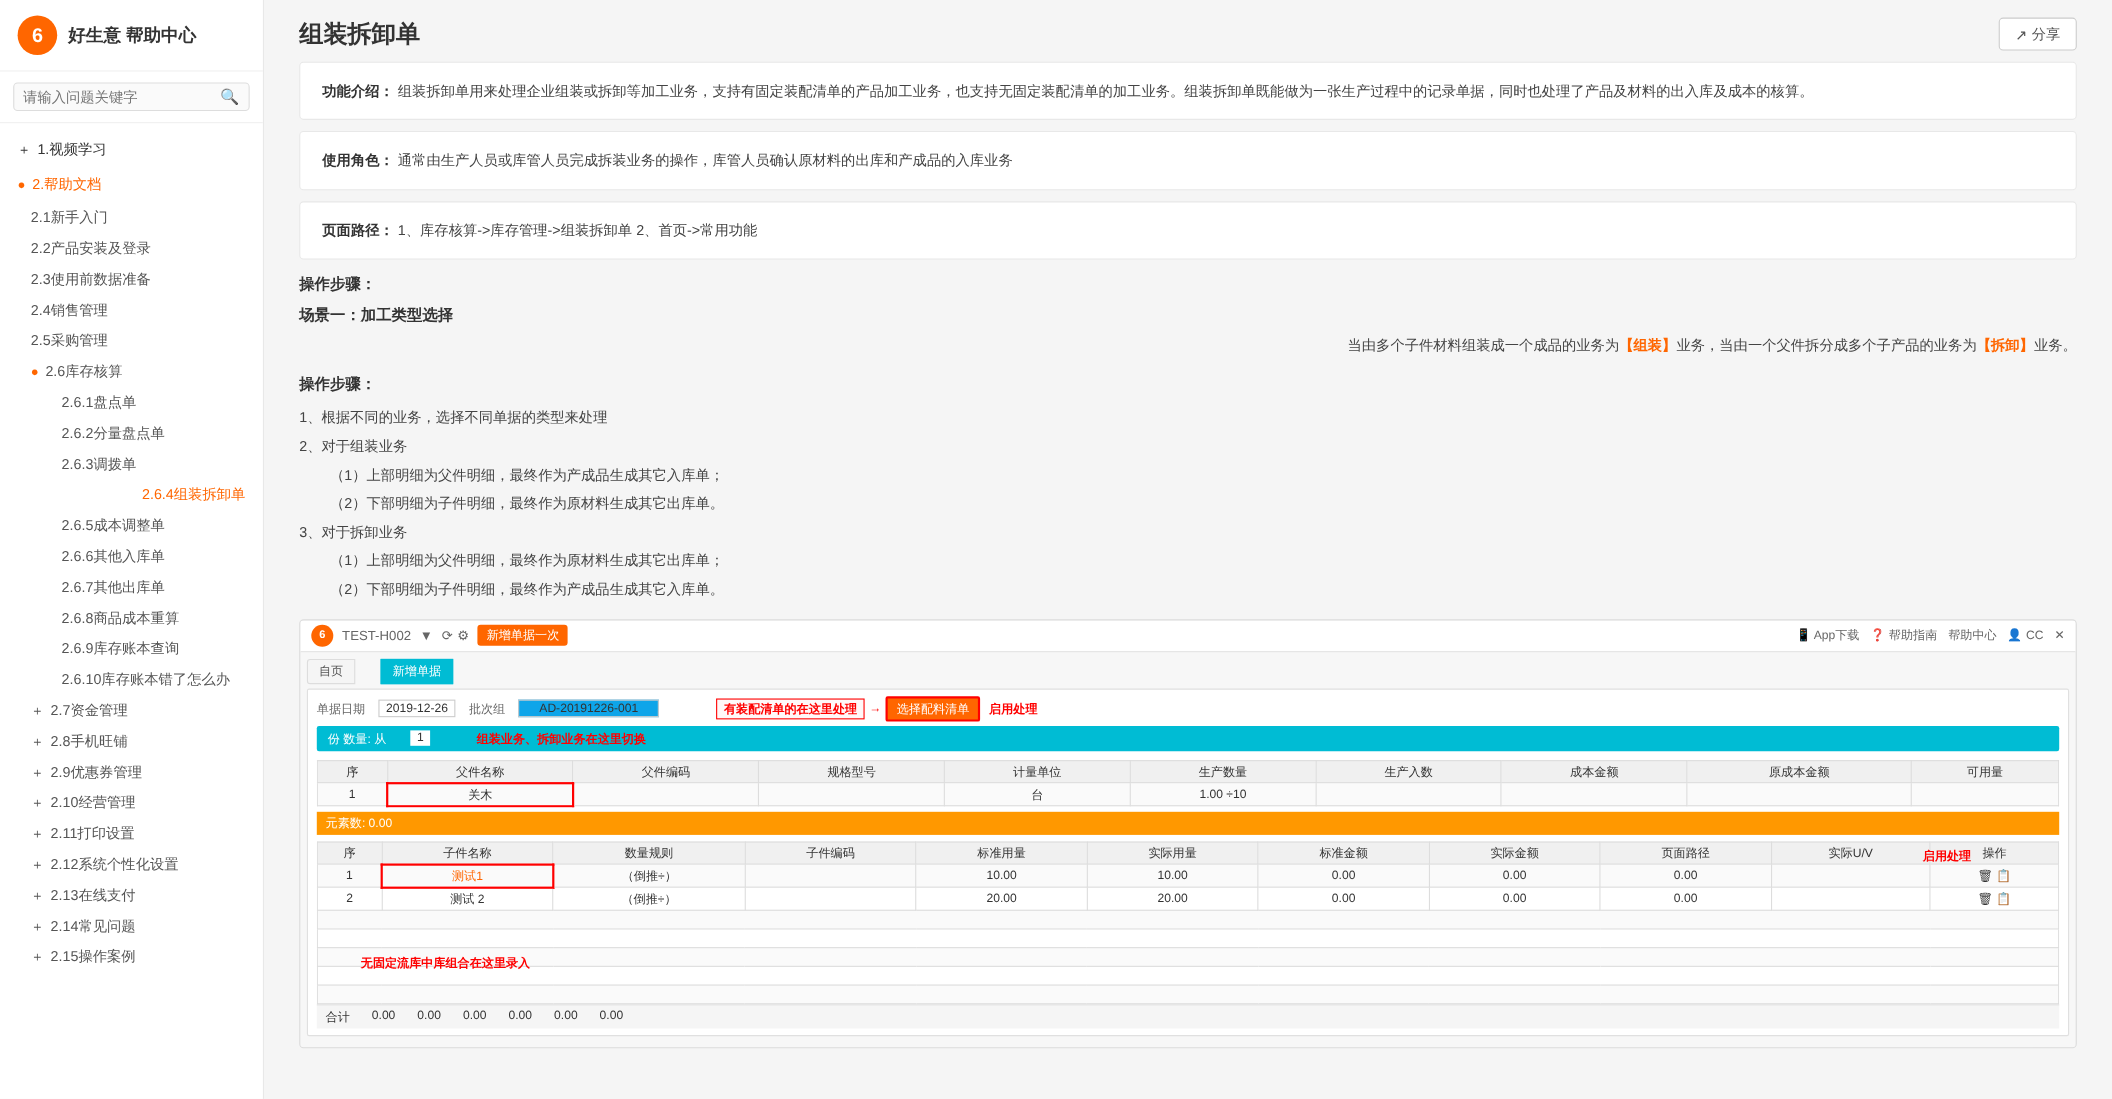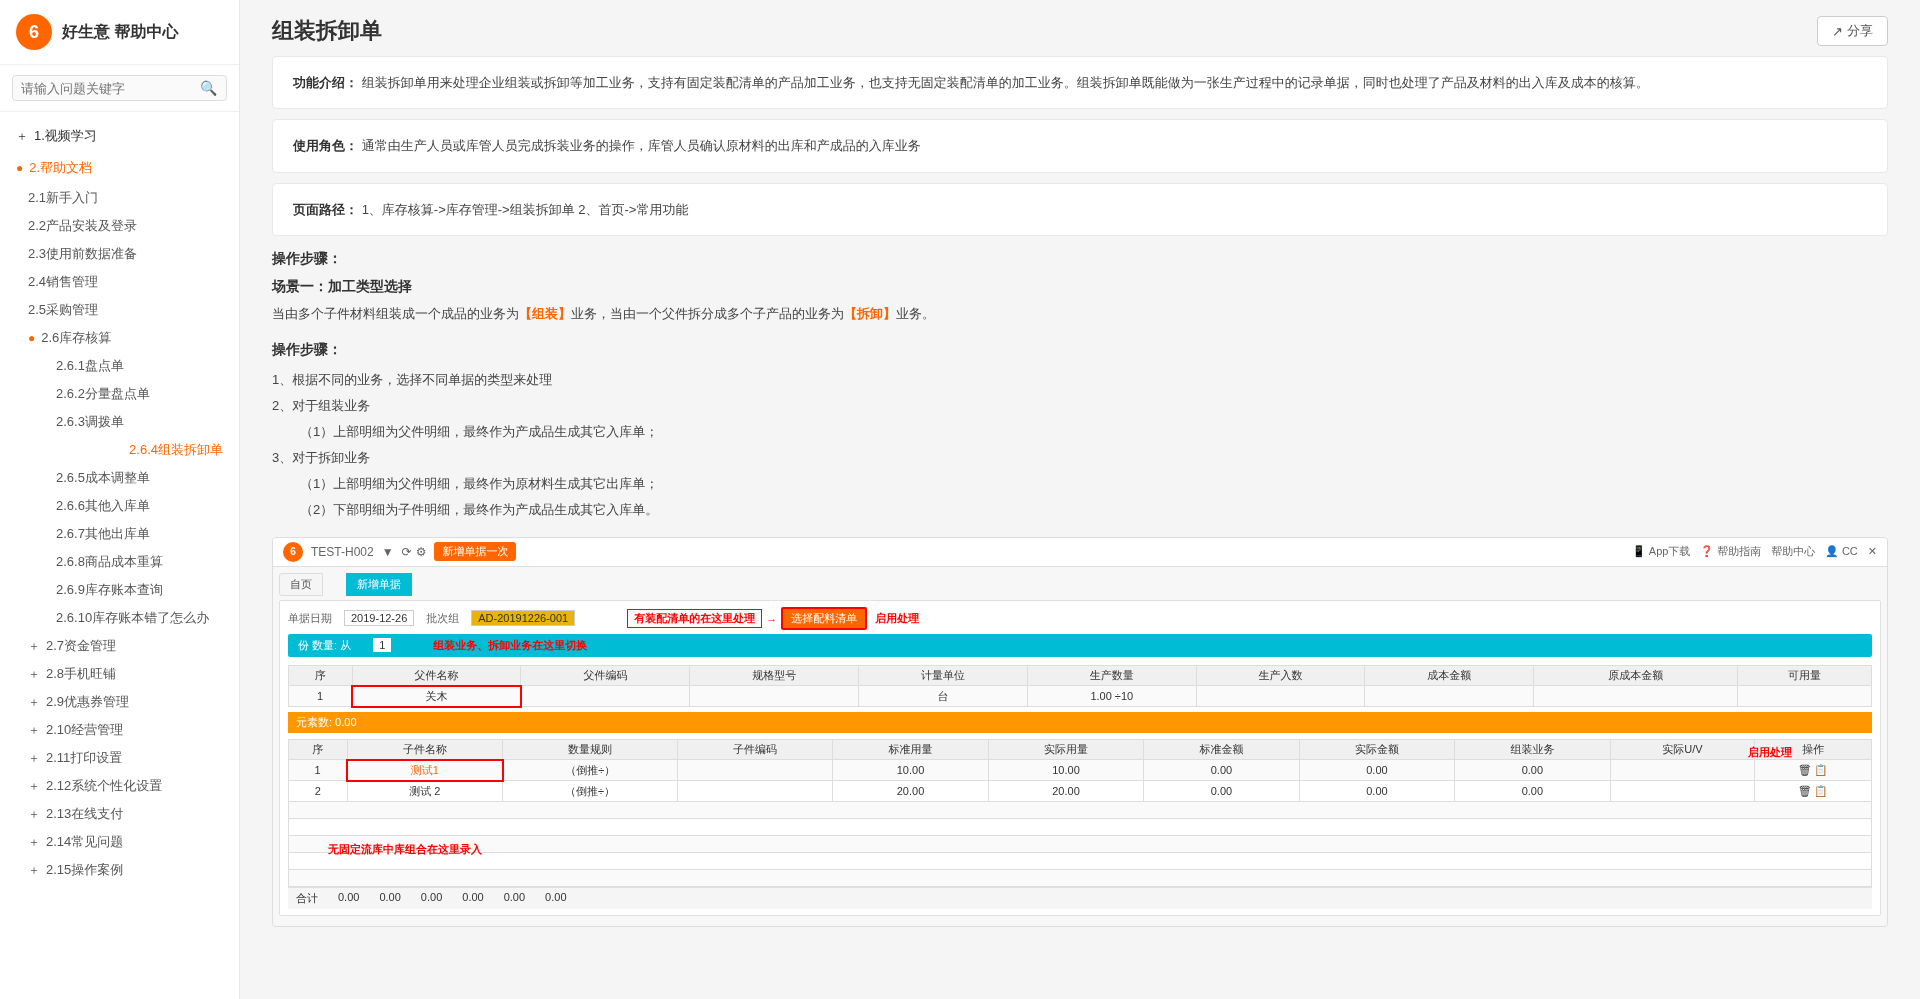--- a/index.html
+++ b/index.html
@@ -154,20 +154,21 @@
       font-size: 14px;
       font-weight: bold;
       color: #333;
       margin: 10px 0 6px 0;
     }
     .body-text {
       font-size: 13px;
       color: #444;
       line-height: 1.9;
       margin-bottom: 6px;
+      text-align: right;
     }
     .highlight-orange { color: #f60; font-weight: bold; }
     .steps-block { margin: 8px 0; }
     .step-item { font-size: 13px; color: #444; line-height: 2; }
     .sub-step { padding-left: 28px; font-size: 13px; color: #444; line-height: 2; }
 
     
     .screenshot-container {
       margin-top: 14px;
       border: 1px solid #ddd;
@@ -351,20 +352,21 @@
     <div class="body-text">
       当由多个子件材料组装成一个成品的业务为<span class="highlight-orange">【组装】</span>业务，当由一个父件拆分成多个子产品的业务为<span class="highlight-orange">【拆卸】</span>业务。
     </div>
 
     <div class="section-title">操作步骤：</div>
 
     <div class="steps-block">
       <div class="step-item">1、根据不同的业务，选择不同单据的类型来处理</div>
       <div class="step-item">2、对于组装业务</div>
       <div class="sub-step">（1）上部明细为父件明细，最终作为产成品生成其它入库单；</div>
+      <div class="sub-step">（2）下部明细为子件明细，最终作为原材料生成其它出库单。</div>
       <div class="step-item">3、对于拆卸业务</div>
       <div class="sub-step">（1）上部明细为父件明细，最终作为原材料生成其它出库单；</div>
       <div class="sub-step">（2）下部明细为子件明细，最终作为产成品生成其它入库单。</div>
     </div>
 
     <div class="screenshot-container">
 
       <div class="ss-titlebar">
         <div class="ss-titlebar-left">
           <div class="ss-title-logo">6</div>
@@ -390,21 +392,21 @@
         <div style="display:flex;gap:0;margin-bottom:4px;">
           <div style="background:#f5f5f5;border:1px solid #ddd;border-radius:3px 0 0 3px;padding:3px 10px;font-size:11px;color:#555;cursor:pointer;">自页</div>
           <div style="background:#00bcd4;border:1px solid #00bcd4;border-radius:0;padding:3px 10px;font-size:11px;color:#fff;cursor:pointer;margin-left:23px;">新增单据</div>
         </div>
 
         <div style="background:#fff;padding:6px 8px;border:1px solid #e0e0e0;border-radius:2px;margin-bottom:4px;">
           <div style="display:flex;align-items:center;gap:12px;flex-wrap:wrap;font-size:11px;margin-bottom:4px;">
             <span style="color:#666;">单据日期</span>
             <span style="border:1px solid #ccc;padding:1px 6px;background:#fff;font-size:11px;">2019-12-26</span>
             <span style="color:#666;">批次组</span>
-            <span style="border:1px solid #ccc;padding:1px 6px;background:#eab308;font-size:11px;">AD-20191226-001</span>
+            <span style="border:1px solid #ccc;padding:1px 18px;background:#0ea5e9;font-size:11px;">AD-20191226-001</span>
 
             <div style="position:relative;display:inline-flex;align-items:center;">
               <span style="margin-left:40px;color:#f00;font-size:11px;font-weight:bold;border:1px solid #f00;padding:1px 6px;background:#fff8f8;">有装配清单的在这里处理</span>
               <span style="color:#f00;font-size:11px;margin-left:4px;">→</span>
               <button style="background:#f60;color:#fff;border:none;border-radius:2px;padding:2px 8px;font-size:11px;cursor:pointer;margin-left:4px;border:2px solid #f00;">选择配料清单</button>
               <span style="color:#f00;font-size:11px;margin-left:8px;font-weight:bold;">启用处理</span>
             </div>
           </div>
 
           <div style="background:#00bcd4;color:#fff;padding:4px 10px;font-size:11px;display:flex;align-items:center;gap:22px;margin-bottom:4px;border-radius:2px;">
@@ -460,21 +462,21 @@
               <thead>
                 <tr>
                   <th>序</th>
                   <th>子件名称</th>
                   <th>数量规则</th>
                   <th>子件编码</th>
                   <th>标准用量</th>
                   <th>实际用量</th>
                   <th>标准金额</th>
                   <th>实际金额</th>
-                  <th>组装业务</th>
+                  <th>页面路径</th>
                   <th>实际U/V</th>
                   <th>操作</th>
                 </tr>
               </thead>
               <tbody>
                 <tr>
                   <td>1</td>
                   <td style="border:2px solid #f00;color:#f60;">测试1</td>
                   <td>（倒推÷）</td>
                   <td></td>

